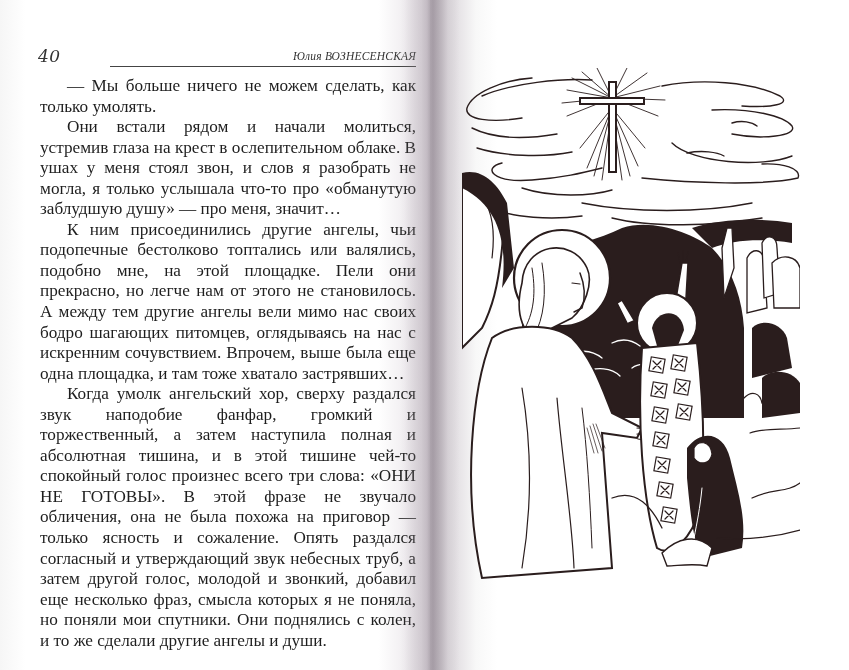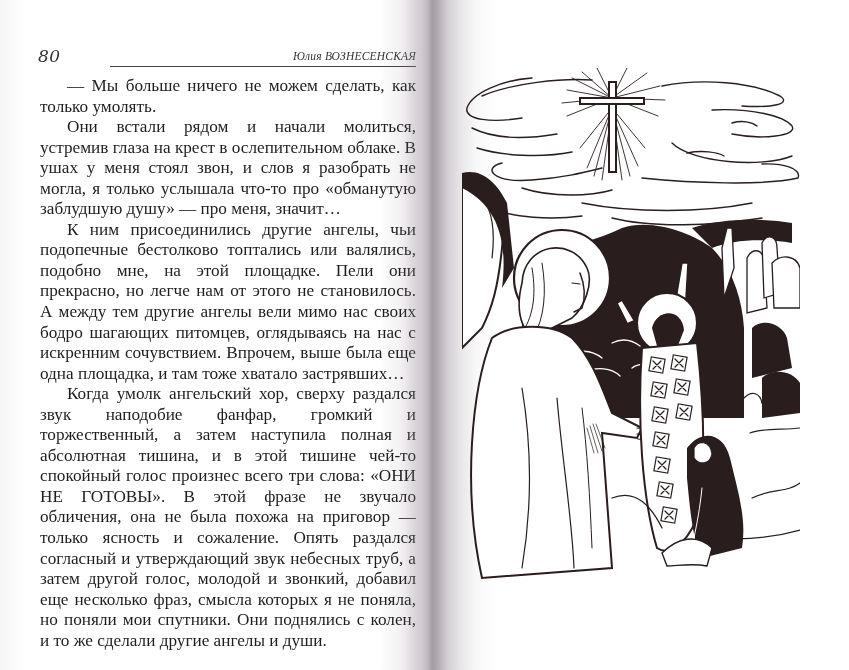--- a/index.html
+++ b/index.html
@@ -50,21 +50,21 @@
       position: absolute; left: 462px; top: 68px; width: 338px; height: 520px;
     }
   </style>
 </head>
 <body>
 
 <div class="spread">
 
   <div class="page-left">
     <div class="running-head">
-      <span class="page-number">80</span>
+      <span class="page-number">40</span>
       <div class="head-rule"></div>
       <span class="author-name">Юлия ВОЗНЕСЕНСКАЯ</span>
     </div>
 
     <div class="body-text">
       <p>— Мы больше ничего не можем сделать, как только умолять.</p>
       <p>Они встали рядом и начали молиться, устремив глаза на крест в ослепительном облаке. В ушах у меня стоял звон, и слов я разобрать не могла, я только услышала что-то про «обманутую заблудшую душу» — про меня, значит…</p>
       <p>К ним присоединились другие ангелы, чьи подопечные бестолково топтались или валялись, подобно мне, на этой площадке. Пели они прекрасно, но легче нам от этого не становилось. А между тем другие ангелы вели мимо нас своих бодро шагающих питомцев, оглядываясь на нас с искренним сочувствием. Впрочем, выше была еще одна площадка, и там тоже хватало застрявших…</p>
       <p>Когда умолк ангельский хор, сверху раздался звук наподобие фанфар, громкий и торжественный, а затем наступила полная и абсолютная тишина, и в этой тишине чей-то спокойный голос произнес всего три слова: «ОНИ НЕ ГОТОВЫ». В этой фразе не звучало обличения, она не была похожа на приговор — только ясность и сожаление. Опять раздался согласный и утверждающий звук небесных труб, а  затем другой голос, молодой и звонкий, добавил еще несколько фраз, смысла которых я не поняла, но поняли мои спутники. Они поднялись с колен, и то же сделали другие ангелы и души.</p>
     </div>

